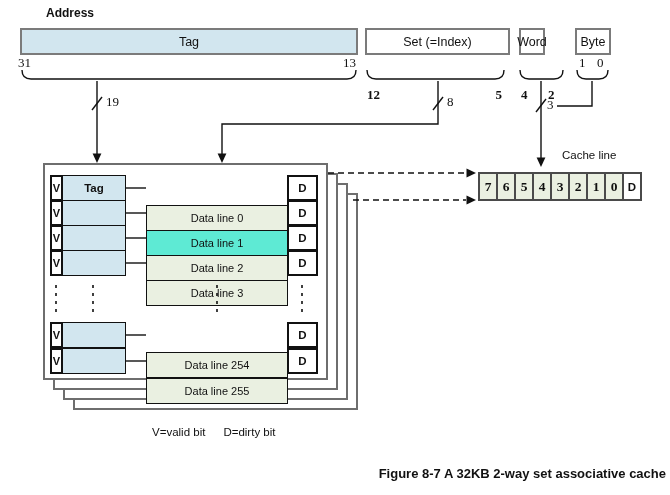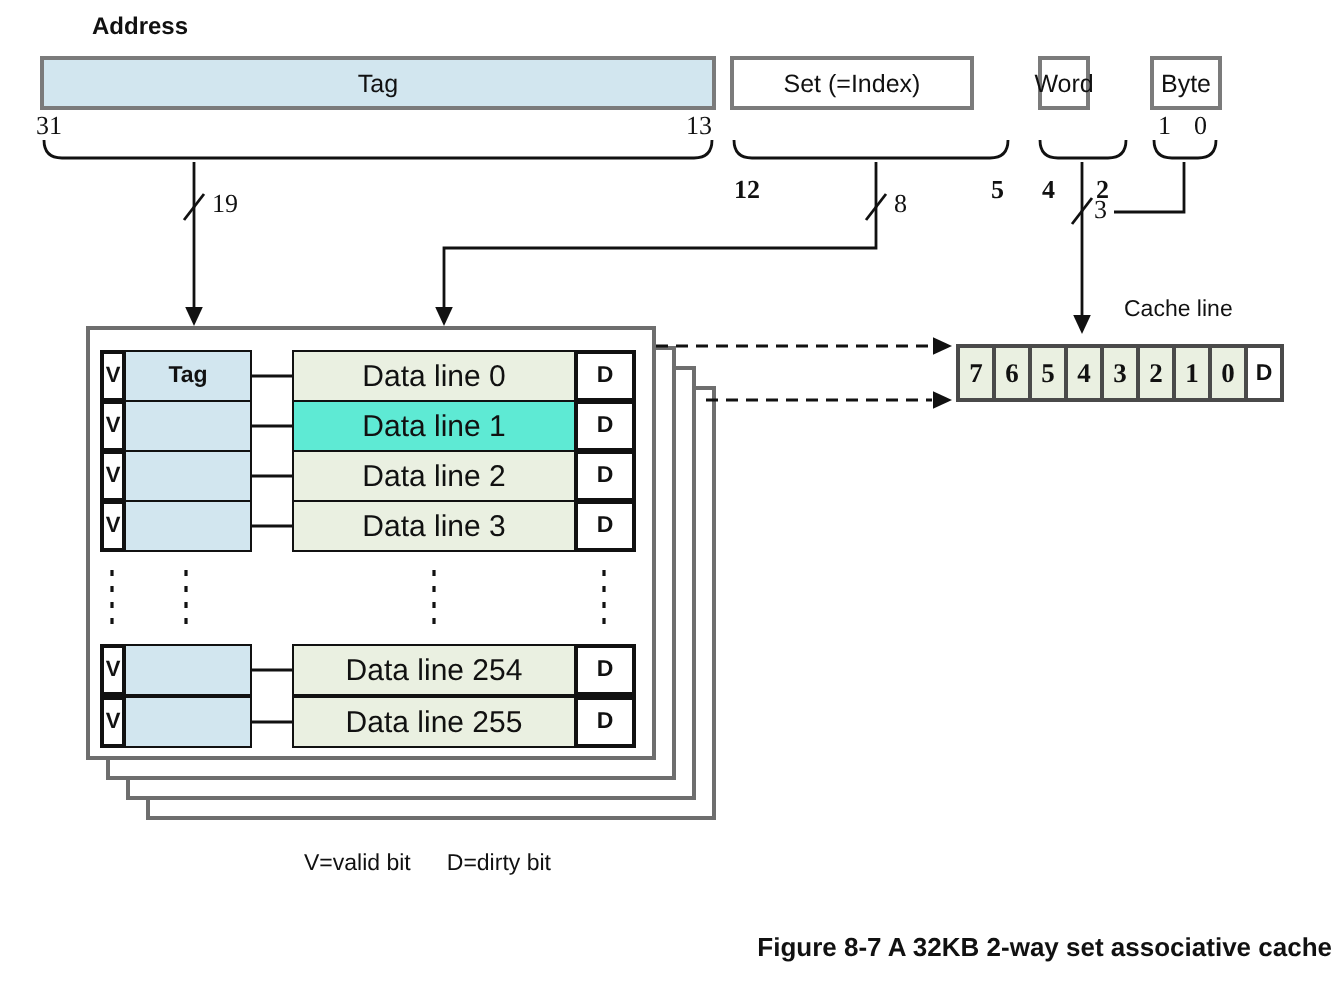--- a/index.html
+++ b/index.html
@@ -36,22 +36,22 @@
     border:2px solid #111; background:#fff; font-weight:bold; font-size:11px;
     display:flex; align-items:center; justify-content:center;
   }
   .tagcell {
     position:absolute; left:62px; width:64px; height:26px; box-sizing:border-box;
     border:1.5px solid #111; font-weight:bold; font-size:11.5px;
     display:flex; align-items:center; justify-content:center;
   }
   .datacell {
     position:absolute; left:146px; width:142px; height:26px; box-sizing:border-box;
-    border:1.5px solid #111; font-size:15px;
-    display:flex; align-items:center; justify-content:center;
+    border:1.5px solid #111; font-size:11px;
+    display:flex; align-items:center; justify-content:center;margin-top:30px;
   }
   .dcell {
     position:absolute; left:287px; width:31px; height:26px; box-sizing:border-box;
     border:2px solid #111; background:#fff; font-weight:bold; font-size:11.5px;
     display:flex; align-items:center; justify-content:center;
   }
   
   #cache-line { position:absolute; left:478px; top:172px; display:flex; }
   .clcell {
     width:20px; height:29px; box-sizing:border-box; margin-left:-2px;
@@ -67,21 +67,21 @@
 </head>
 <body>
 
 <div id="canvas">
 
   <div class="abs" style="left:46px; top:6px; font-weight:bold; font-size:12px;">Address</div>
 
   <div class="addr-box fill-tag" style="left: 20px; width: 338px; background: rgb(210, 230, 239);">
     <span>Tag</span>
   </div>
-  <div class="addr-box" style="left:365px; width:122px;">
+  <div class="addr-box" style="left:365px; width:145px;">
     <span>Set (=Index)</span>
   </div>
   <div class="addr-box" style="left:519px; width:26px;">
     <span>Word</span>
   </div>
   <div class="addr-box" style="left:575px; width:36px;">
     <span>Byte</span>
   </div>
 
   <div class="bit" style="left:18px;">31</div>

